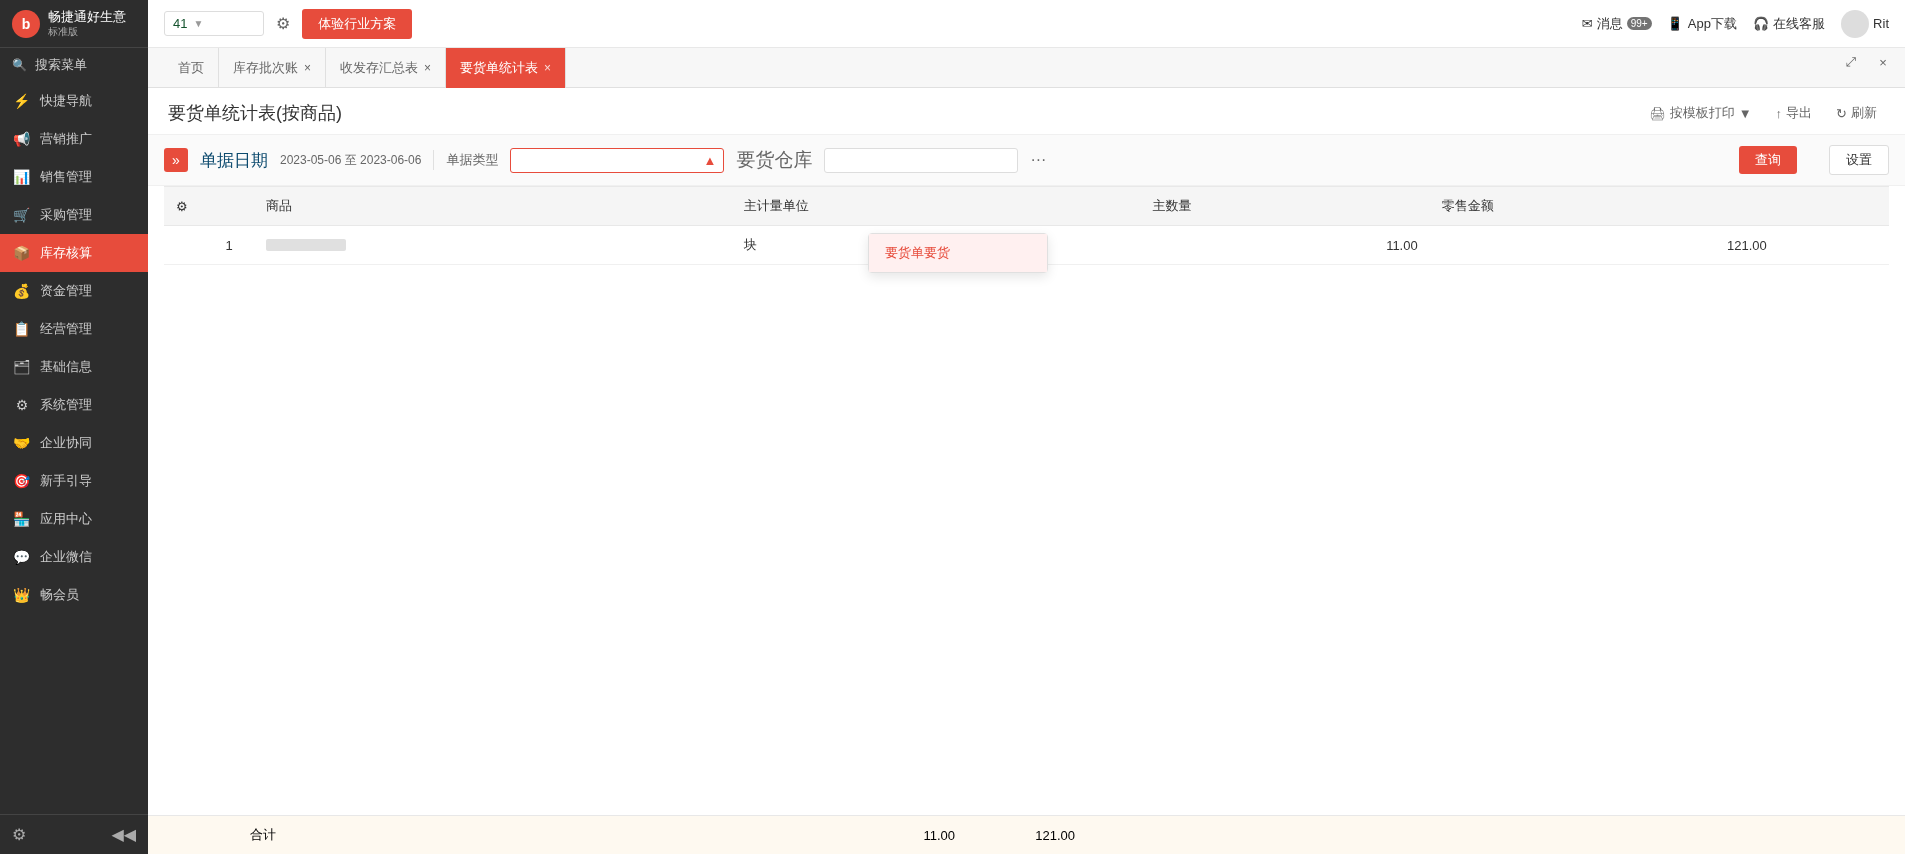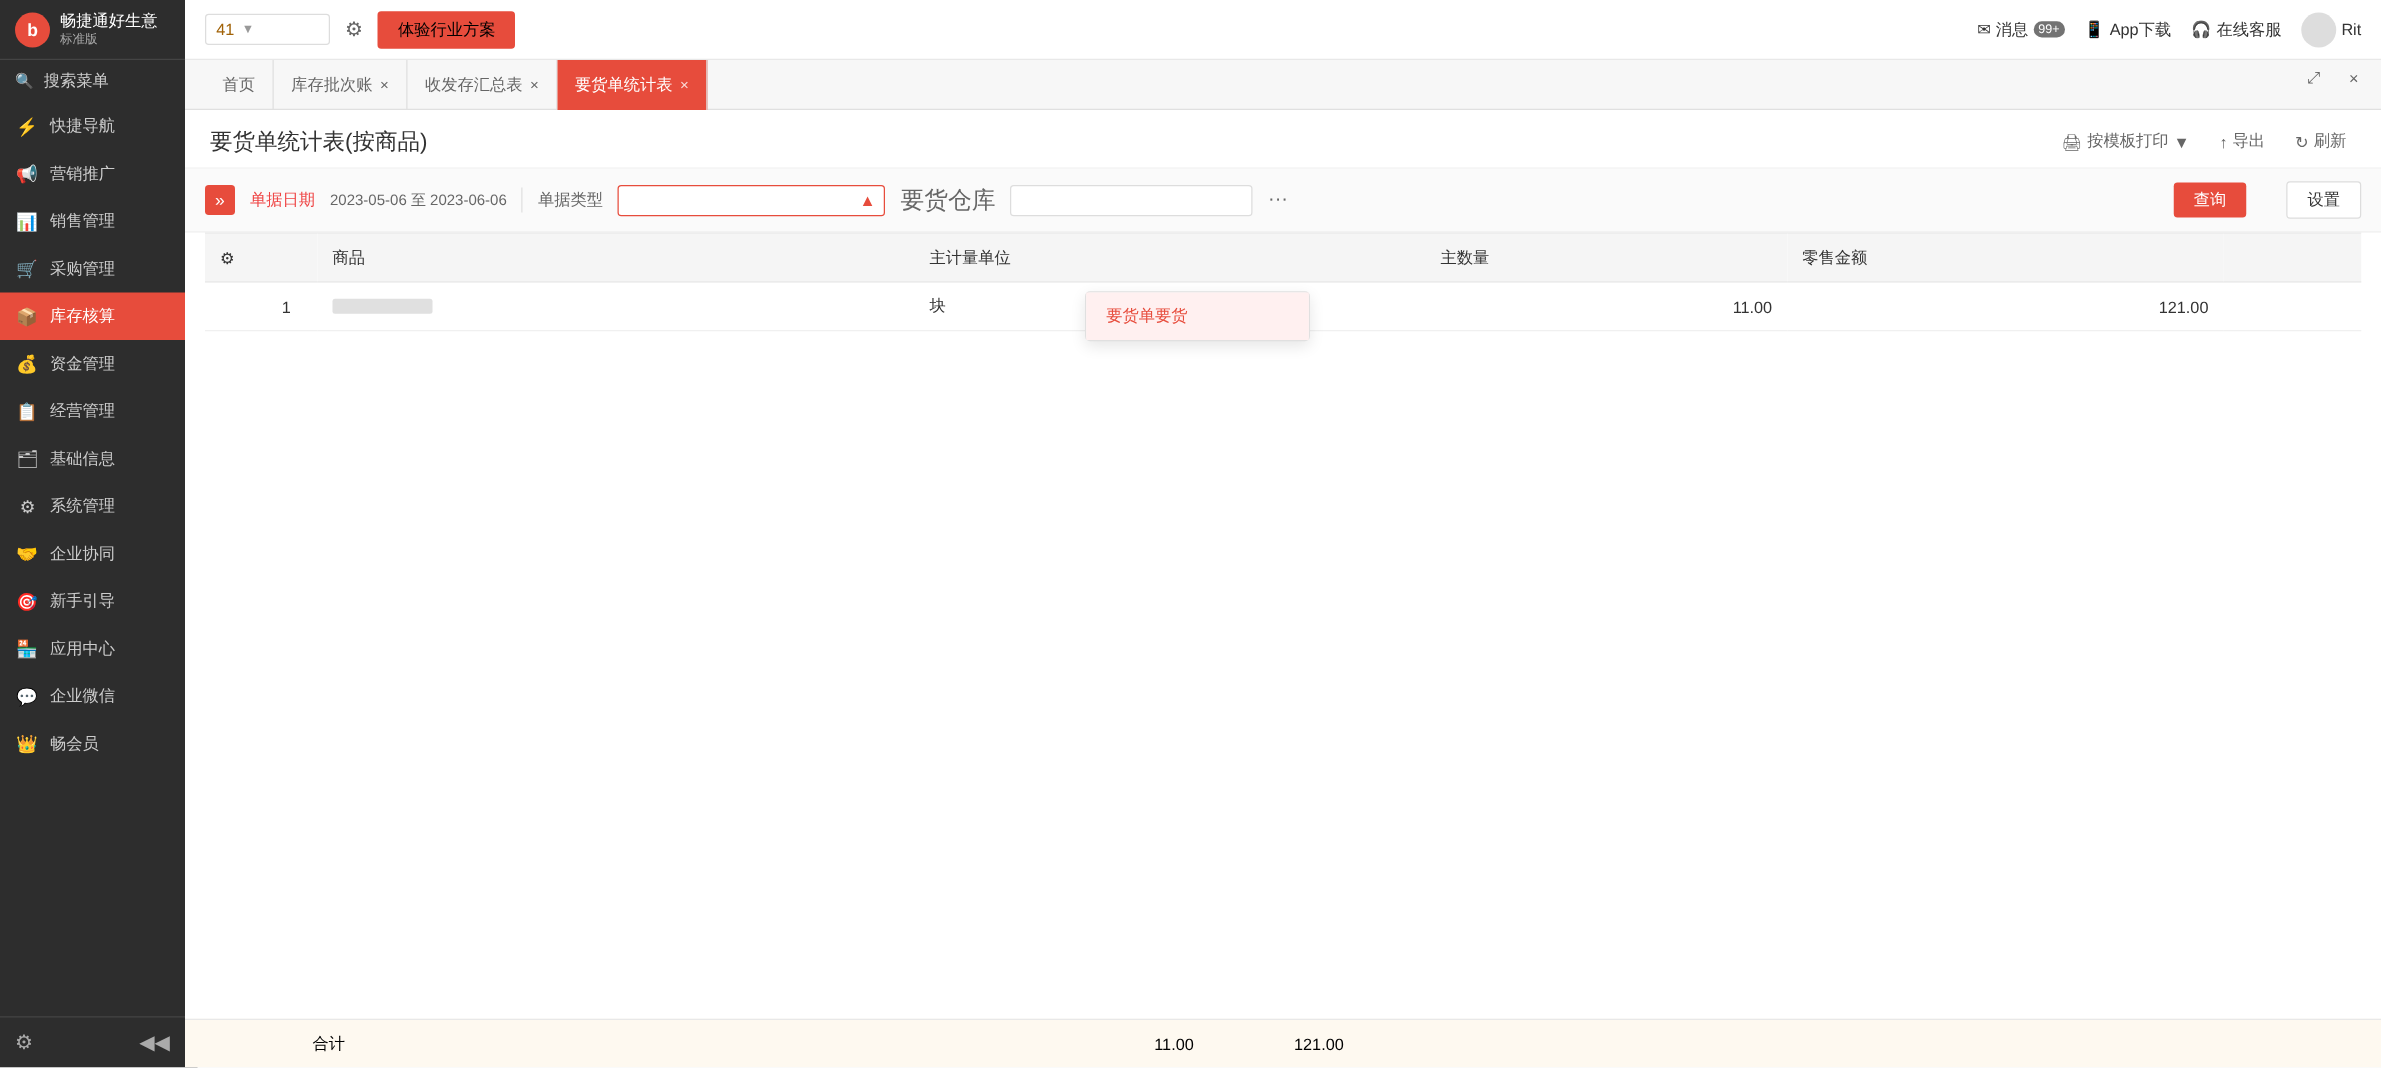--- a/index.html
+++ b/index.html
@@ -91,26 +91,26 @@
     .topbar-selector {
       display: flex;
       align-items: center;
       gap: 6px;
       border: 1px solid #ddd;
       border-radius: 3px;
       padding: 4px 8px;
       cursor: pointer;
       min-width: 100px;
     }
-    .topbar-selector-text { font-size: 13px; color: #a16207; }
+    .topbar-selector-text { font-size: 13px; color: #14532d; }
     .topbar-selector-arrow { color: #999; font-size: 10px; }
     .topbar-gear { color: #666; cursor: pointer; font-size: 16px; }
     .topbar-btn-trial {
       background: #e74c3c;
-      color: #000000;
+      color: #ffffff;
       border: none;
       padding: 6px 16px;
       border-radius: 3px;
       cursor: pointer;
       font-size: 13px;
     }
     .topbar-right {
       display: flex;
       align-items: center;
       gap: 16px;
@@ -228,21 +228,21 @@
     .filter-expand-btn {
       width: 24px; height: 24px;
       background: #e74c3c;
       color: white;
       display: flex; align-items: center; justify-content: center;
       border-radius: 3px;
       cursor: pointer;
       font-size: 14px;
       flex-shrink: 0;
     }
-    .filter-label { color: #ef4444; font-size: 13px; white-space: nowrap; }
+    .filter-label { color: #0c4a6e; font-size: 17px; white-space: nowrap; }
     .filter-date-group {
       display: flex;
       align-items: center;
       gap: 4px;
     }
     .filter-btn {
       padding: 3px 8px;
       border: 1px solid #ddd;
       border-radius: 3px;
       cursor: pointer;

